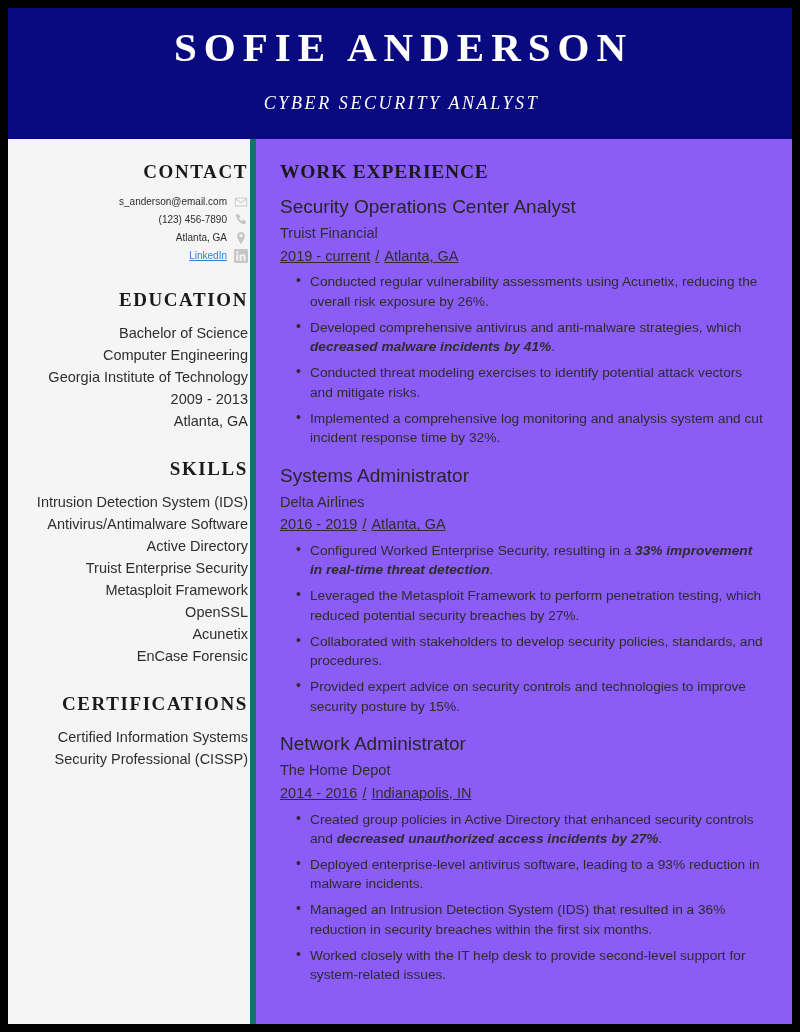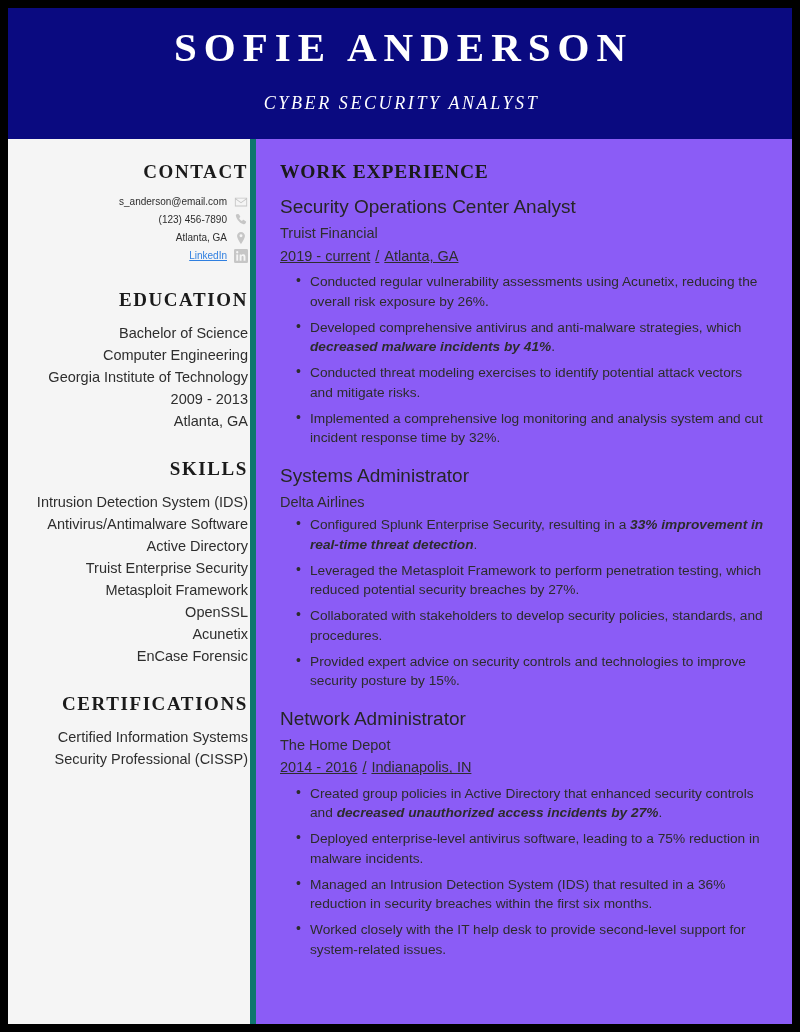--- a/index.html
+++ b/index.html
@@ -285,34 +285,35 @@
               <ul class="bullets">
                 <li><span>Conducted regular vulnerability assessments using Acunetix, reducing the overall risk exposure by 26%.</span></li>
                 <li><span>Developed comprehensive antivirus and anti-malware strategies, which </span><span class="hl">decreased malware incidents by 41%</span><span>.</span></li>
                 <li><span>Conducted threat modeling exercises to identify potential attack vectors and mitigate risks.</span></li>
                 <li><span>Implemented a comprehensive log monitoring and analysis system and cut incident response time by 32%.</span></li>
               </ul>
             </div>
             <div class="job">
               <div class="job-title">Systems Administrator</div>
               <div class="job-company">Delta Airlines</div>
+              <div class="job-meta"><span>2016 - 2019</span><span class="sep">/</span><span>Atlanta, GA</span></div>
               <ul class="bullets">
-                <li><span>Configured Splunk Enterprise Security, resulting in a </span><span class="hl">33% improvement in real-time threat detection</span><span>.</span></li>
+                <li><span>Configured Worked Enterprise Security, resulting in a </span><span class="hl">33% improvement in real-time threat detection</span><span>.</span></li>
                 <li><span>Leveraged the Metasploit Framework to perform penetration testing, which reduced potential security breaches by 27%.</span></li>
                 <li><span>Collaborated with stakeholders to develop security policies, standards, and procedures.</span></li>
                 <li><span>Provided expert advice on security controls and technologies to improve security posture by 15%.</span></li>
               </ul>
             </div>
             <div class="job">
               <div class="job-title">Network Administrator</div>
               <div class="job-company">The Home Depot</div>
               <div class="job-meta"><span>2014 - 2016</span><span class="sep">/</span><span>Indianapolis, IN</span></div>
               <ul class="bullets">
                 <li><span>Created group policies in Active Directory that enhanced security controls and </span><span class="hl">decreased unauthorized access incidents by 27%</span><span>.</span></li>
-                <li><span>Deployed enterprise-level antivirus software, leading to a 75% reduction in malware incidents.</span></li>
+                <li><span>Deployed enterprise-level antivirus software, leading to a 93% reduction in malware incidents.</span></li>
                 <li><span>Managed an Intrusion Detection System (IDS) that resulted in a 36% reduction in security breaches within the first six months.</span></li>
                 <li><span>Worked closely with the IT help desk to provide second-level support for system-related issues.</span></li>
               </ul>
             </div>
           </div>
       </div>
 
     </div>
   </div>
 </div>

